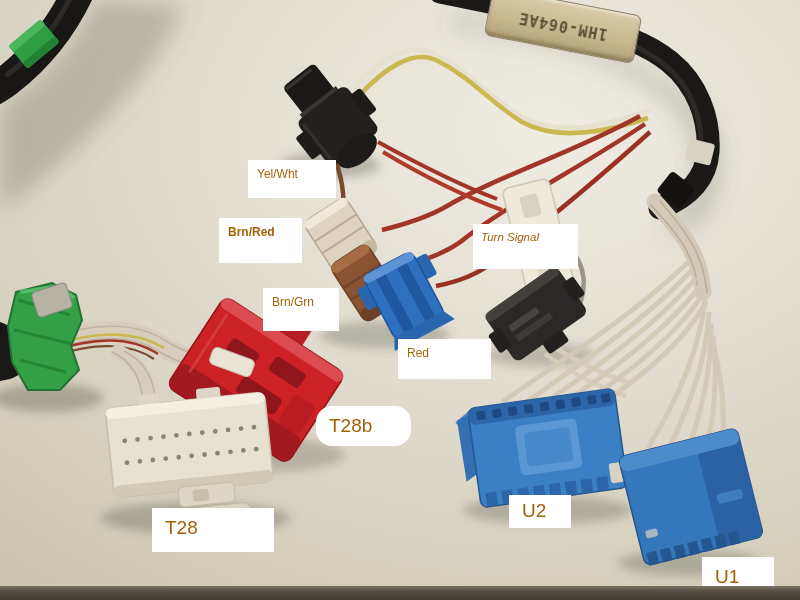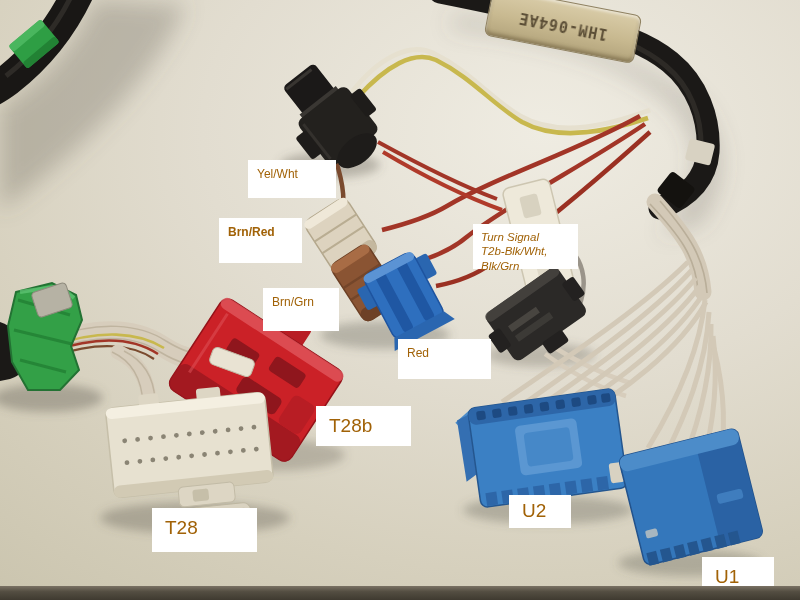--- a/index.html
+++ b/index.html
@@ -306,25 +306,24 @@
   <div class="lbl small" style="left:248px;top:160px;width:88px;height:38px;">Yel/Wht</div>
 
   <div class="lbl small" style="left:219px;top:218px;width:83px;height:45px;font-weight:bold;">Brn/Red</div>
 
   <div class="lbl small" style="left:263px;top:288px;width:76px;height:43px;">Brn/Grn</div>
 
   <div class="lbl small" style="left:398px;top:339px;width:93px;height:40px;">Red</div>
 
   <div class="lbl two-line" style="left:473px;top:224px;width:105px;height:45px;">
     <div>Turn Signal</div>
-    <div>T2b-Blk/Wht, Blk/Grn</div>
   </div>
 
-  <div class="lbl big" style="left:316px;top:406px;width:95px;height:40px;">T28b</div>
-
-  <div class="lbl big" style="left:152px;top:508px;width:105px;height:44px;">T28</div>
+  <div class="lbl big" style="left:316px;top:406px;width:95px;height:40px;border-radius:16px;">T28b</div>
+
+  <div class="lbl big" style="left:152px;top:508px;width:122px;height:44px;">T28</div>
 
   <div class="lbl big" style="left:509px;top:495px;width:62px;height:33px;padding-top:4px;">U2</div>
 
   <div class="lbl big" style="left:702px;top:557px;width:72px;height:40px;">U1</div>
 
   <div id="table-edge"></div>
 </div>
 
 </body></html>

